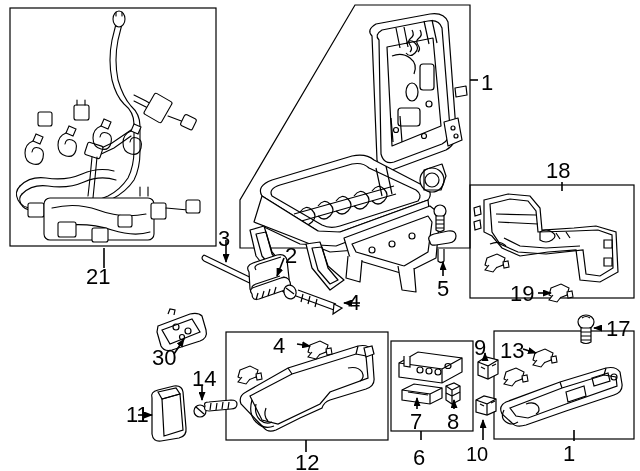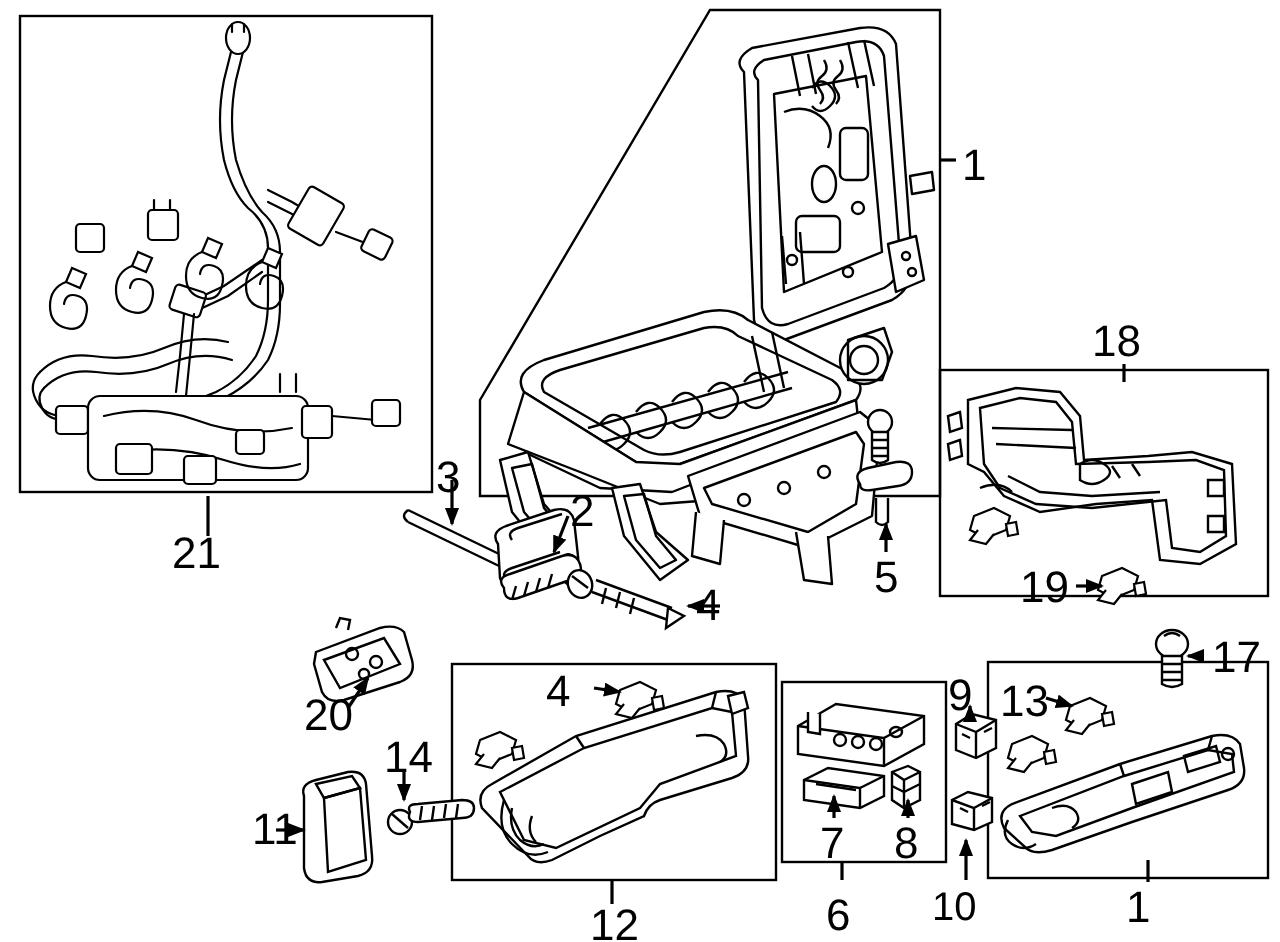--- a/index.html
+++ b/index.html
@@ -351,16 +351,16 @@
 <div class="lbl" style="left:466px;top:444px;font-size:20px;">10</div>
 <div class="lbl" style="left:114px;top:404px;font-size:22px;margin-left:12px;">11</div>
 <div class="lbl" style="left:295px;top:452px;font-size:22px;">12</div>
 <div class="lbl" style="left:273px;top:335px;font-size:22px;">4</div>
 <div class="lbl" style="left:192px;top:368px;font-size:22px;">14</div>
 <div class="lbl" style="left:563px;top:443px;font-size:22px;">1</div>
 <div class="lbl" style="left:500px;top:340px;font-size:22px;">13</div>
 <div class="lbl" style="left:606px;top:318px;font-size:22px;">17</div>
 <div class="lbl" style="left:546px;top:160px;font-size:22px;">18</div>
 <div class="lbl" style="left:510px;top:283px;font-size:22px;">19</div>
-<div class="lbl" style="left:152px;top:347px;font-size:22px;">20</div>
+<div class="lbl" style="left:152px;top:347px;font-size:22px;">30</div>
 <div class="lbl" style="left:86px;top:266px;font-size:22px;">21</div>
 
 </div>
 
 </body></html>

